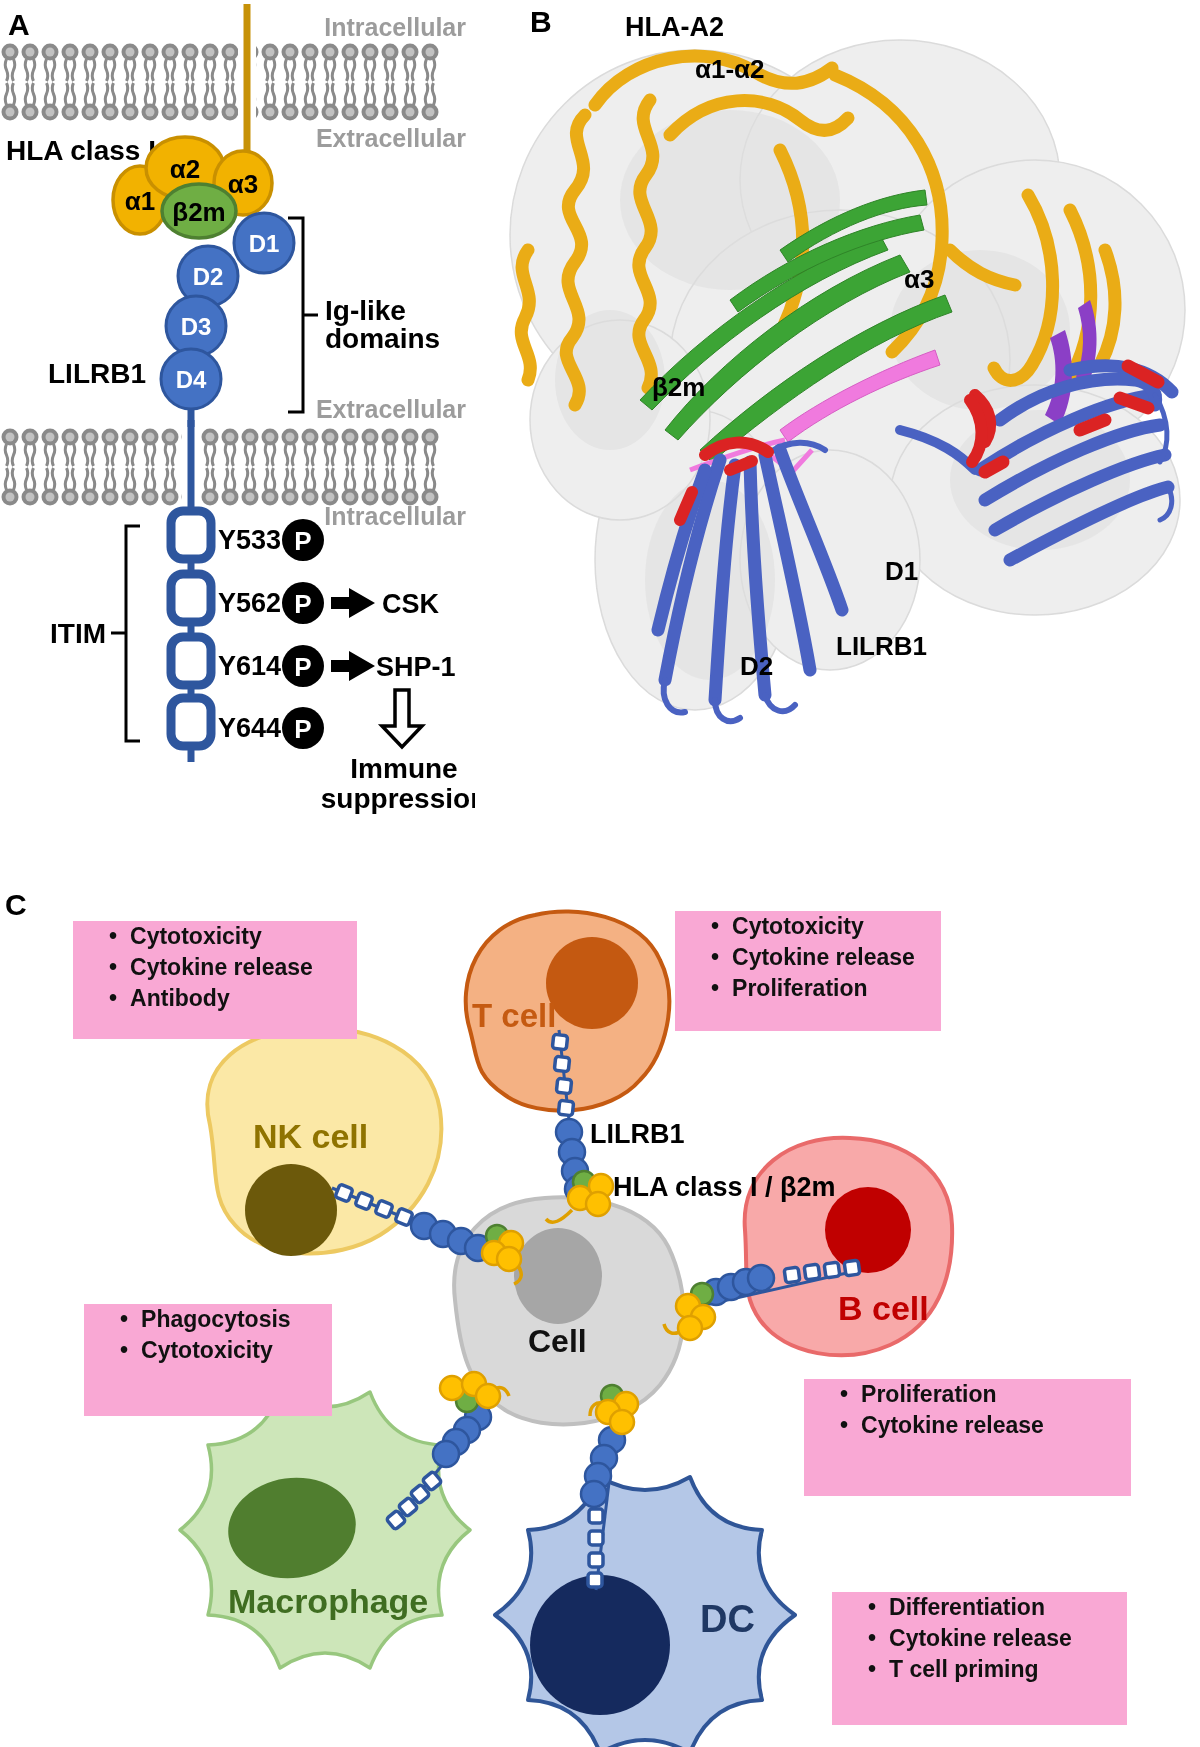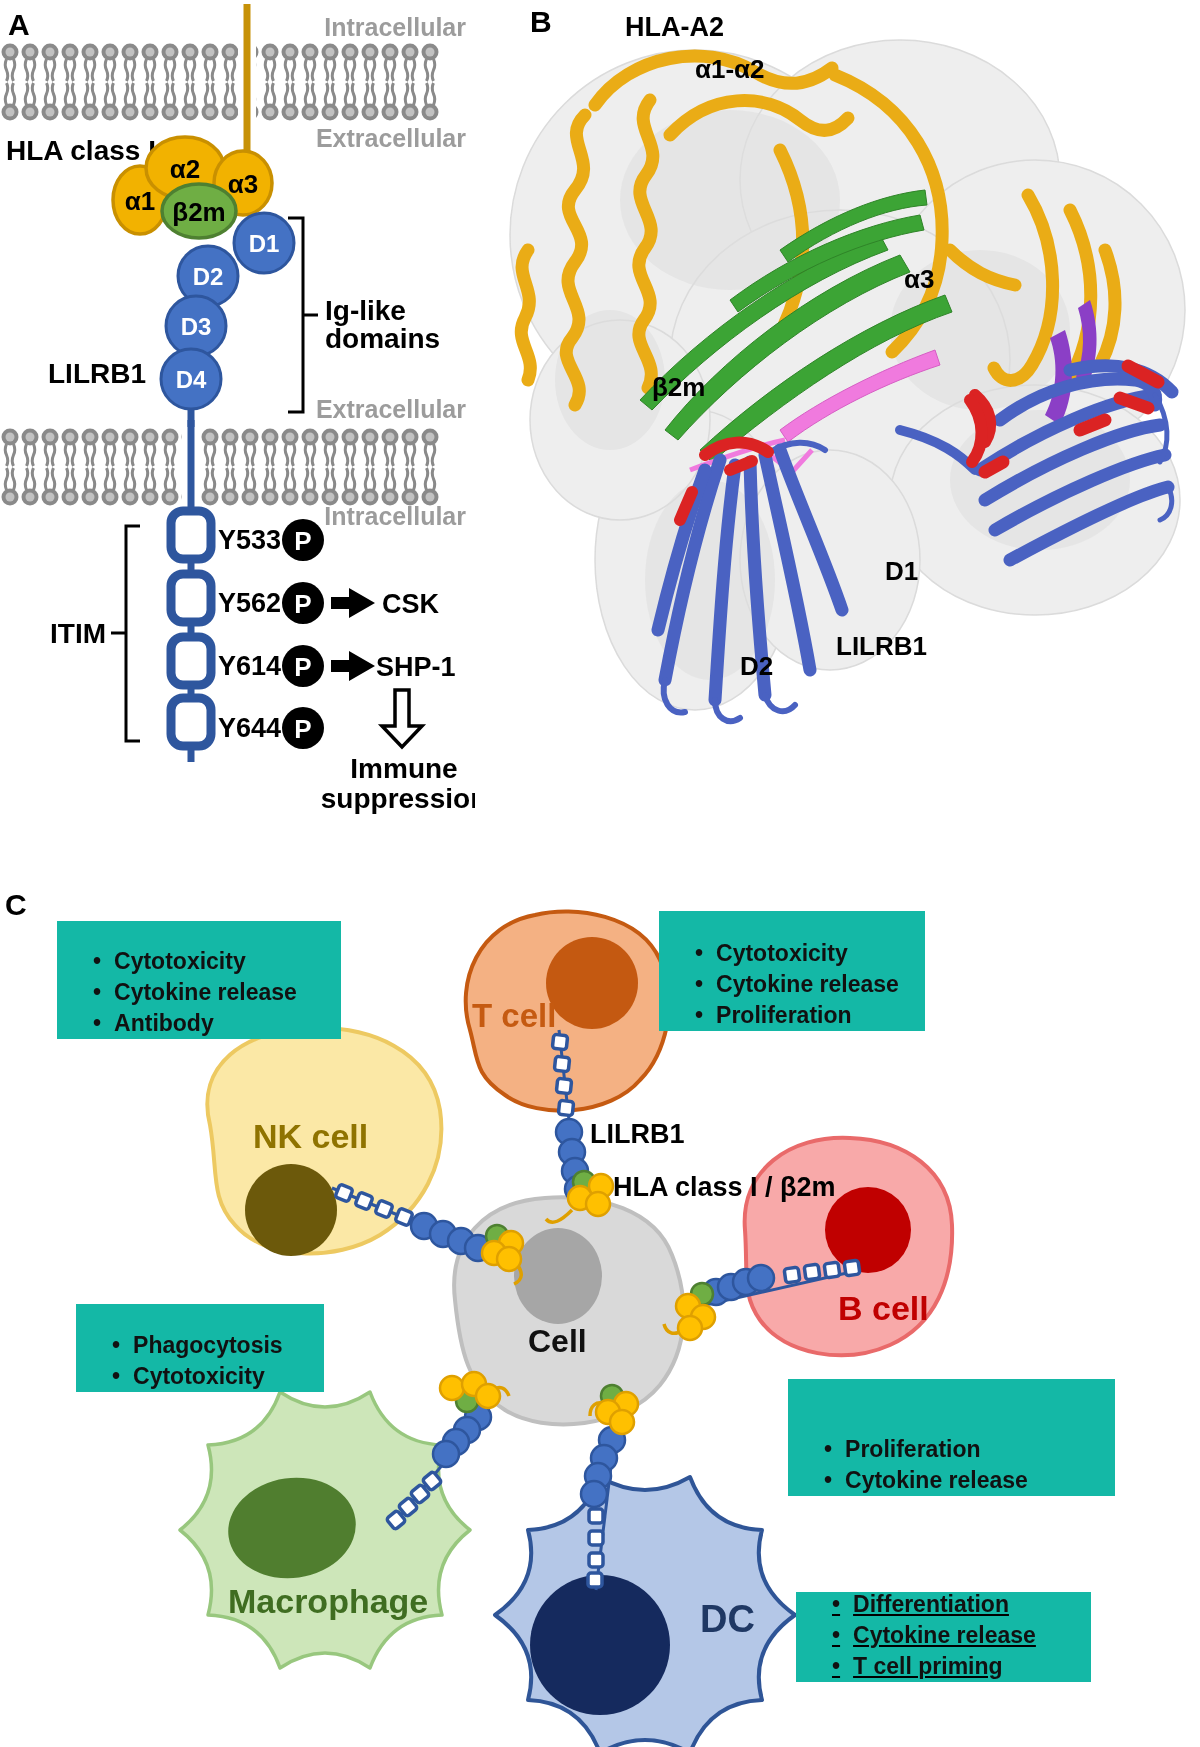--- a/index.html
+++ b/index.html
@@ -1,21 +1,21 @@
 <!DOCTYPE html>
 <html><head>
 <meta charset="utf-8">
 <style>
   html,body{margin:0;padding:0;background:#fff;}
   .page{position:relative;width:1200px;height:1747px;background:#fff;overflow:hidden;
         font-family:"Liberation Sans","DejaVu Sans",sans-serif;}
   .plabel{position:absolute;font:bold 30px "Liberation Sans","DejaVu Sans",sans-serif;color:#000;}
   svg{position:absolute;}
   svg text{font-family:"Liberation Sans","DejaVu Sans",sans-serif;font-weight:bold;}
-  .cbox{position:absolute;background:#14b8a6;display:flex;flex-direction:column;justify-content:flex-end;}
+  .cbox{position:absolute;background:#f9a8d4;display:flex;flex-direction:column;justify-content:flex-start;margin-left:16px;}
   .cbox ul{margin:0;padding:0 10px 0 36px;list-style:none;}
   .cbox li{font:bold 23px "Liberation Sans","DejaVu Sans",sans-serif;color:#111;line-height:31px;white-space:nowrap;}
   .cbox li::before{content:"\2022";margin-right:13px;}
 </style>
 </head>
 <body>
 
 <div class="page">
 
   <div class="plabel" style="left:8px;top:8px;">A</div>
@@ -381,35 +381,35 @@
   </div>
 
   <div class="cbox" style="left:659px;top:911px;width:266px;height:120px;">
     <ul>
       <li>Cytotoxicity</li>
       <li>Cytokine release</li>
       <li>Proliferation</li>
     </ul>
   </div>
 
-  <div class="cbox" style="left:76px;top:1304px;width:248px;height:88px;">
+  <div class="cbox" style="left:68px;top:1304px;width:248px;height:112px;">
     <ul>
       <li>Phagocytosis</li>
       <li>Cytotoxicity</li>
     </ul>
   </div>
 
   <div class="cbox" style="left:788px;top:1379px;width:327px;height:117px;">
     <ul>
       <li>Proliferation</li>
       <li>Cytokine release</li>
     </ul>
   </div>
 
-  <div class="cbox" style="left:796px;top:1592px;width:295px;height:90px;text-decoration:underline;">
+  <div class="cbox" style="left:816px;top:1592px;width:295px;height:133px;">
     <ul>
       <li>Differentiation</li>
       <li>Cytokine release</li>
       <li>T cell priming</li>
     </ul>
   </div>
 
 </div>
 
 </body></html>

